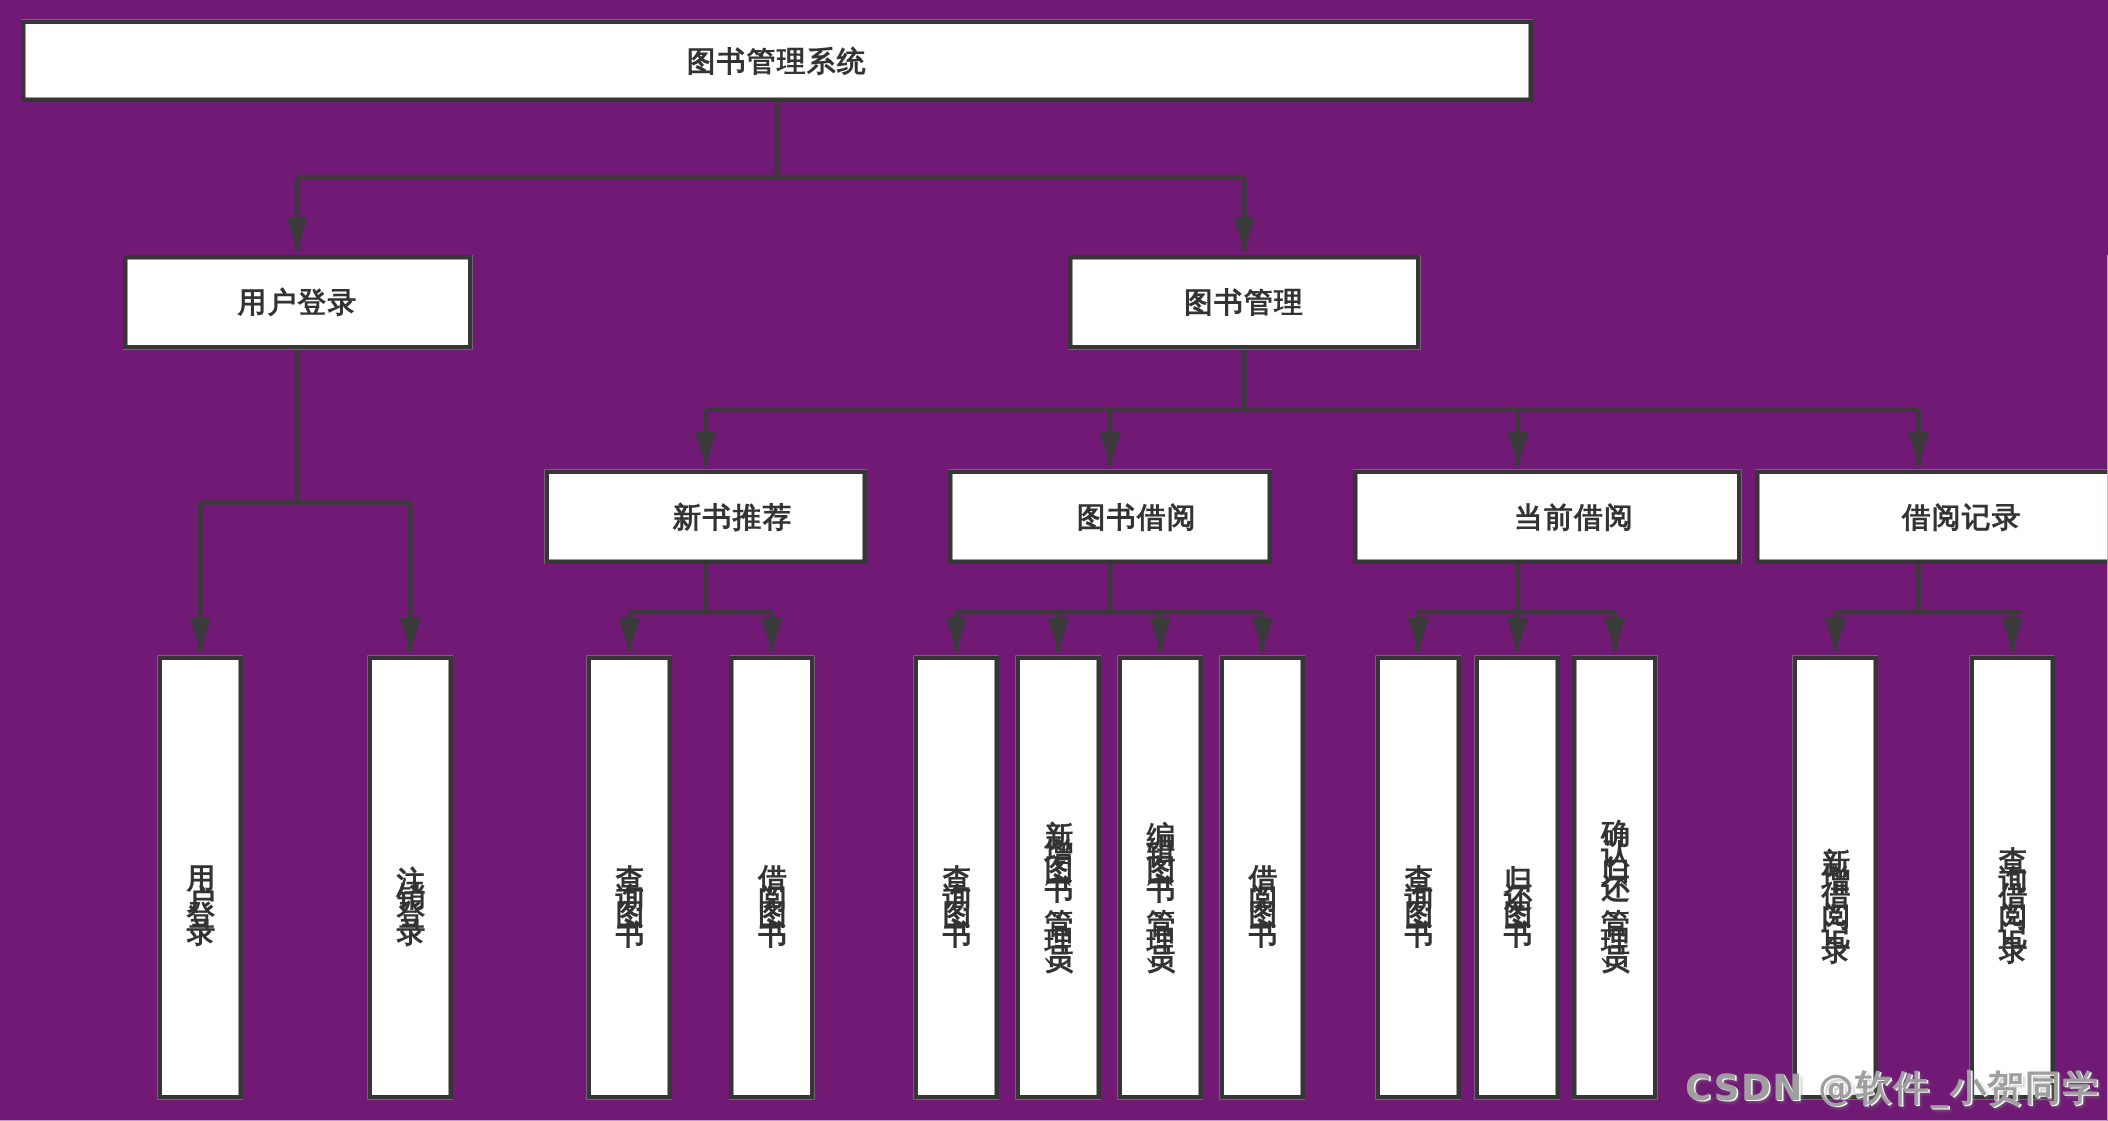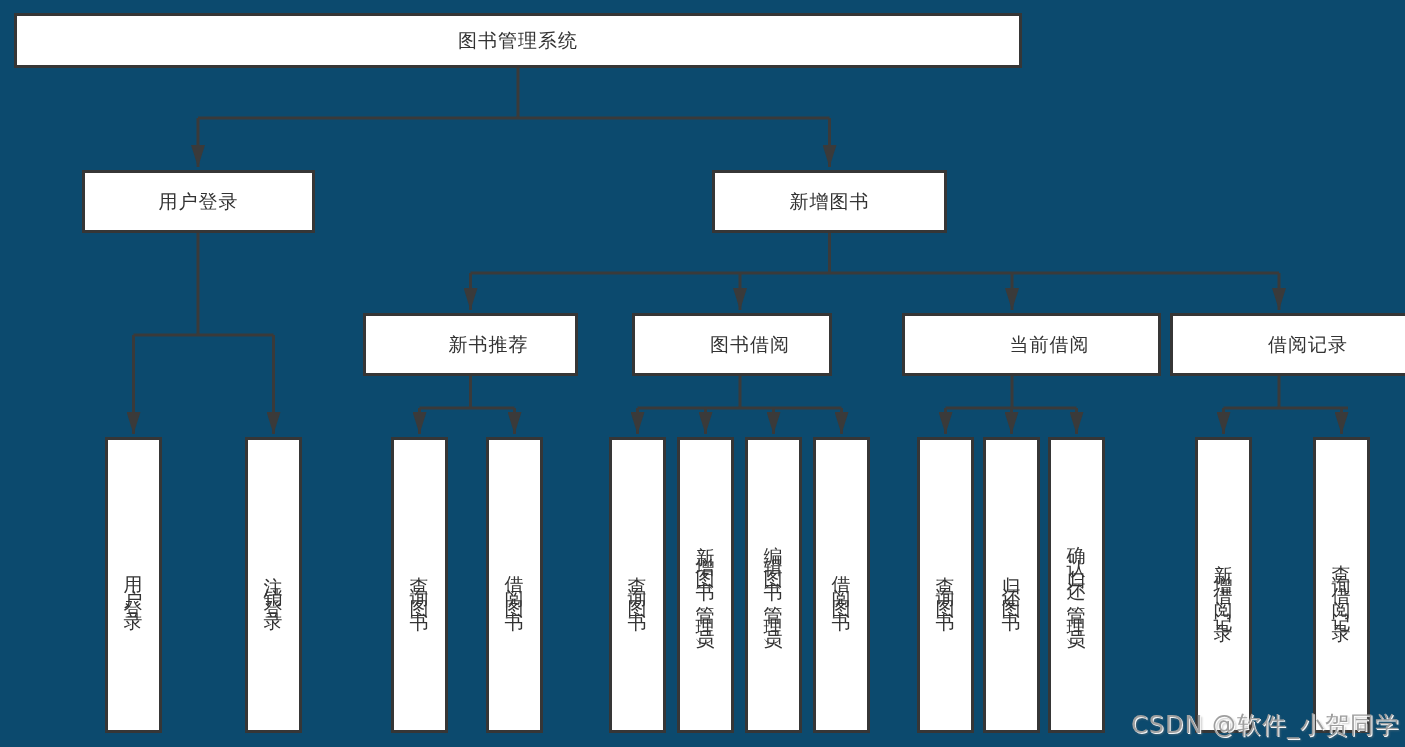--- a/index.html
+++ b/index.html
@@ -1,22 +1,23 @@
 <!DOCTYPE html>
 <html><head>
 <meta charset="utf-8">
 <style>
   html, body { margin: 0; padding: 0; background: #ffffff; }
   .stage {
     position: relative;
     width: 1405px;
     height: 747px;
-    background: #0c4a6e;
+    background: #701a75;
     font-family: "DejaVu Sans", "Liberation Sans", sans-serif;
     overflow: hidden;
+    font-weight: bold;
   }
   .connectors {
     position: absolute;
     left: 0; top: 0;
     width: 1405px; height: 747px;
     pointer-events: none;
   }
   .box {
     position: absolute;
     box-sizing: border-box;
@@ -104,24 +105,24 @@
 
       <path d="M1279,376 V408 M1223.5,408 H1348"></path>
       <line x1="1223.5" y1="408" x2="1223.5" y2="434" marker-end="url(#arrow)"></line>
       <line x1="1341.5" y1="408" x2="1341.5" y2="434" marker-end="url(#arrow)"></line>
     </g>
   </svg>
 
   <div class="box hbox root">图书管理系统</div>
 
   <div class="box hbox lvl2" style="left:82px; width:233px;">用户登录</div>
-  <div class="box hbox lvl2" style="left:712px; width:235px;">新增图书</div>
+  <div class="box hbox lvl2" style="left:712px; width:235px;">图书管理</div>
 
   <div class="box hbox lvl3" style="left:363px; width:215px;">新书推荐</div>
-  <div class="box hbox lvl3" style="left:632px; width:200px;">图书借阅</div>
+  <div class="box hbox lvl3" style="left:632px; width:216px;">图书借阅</div>
   <div class="box hbox lvl3" style="left:902px; width:259px;">当前借阅</div>
   <div class="box hbox lvl3" style="left:1170px; width:240px;">借阅记录</div>
 
   <div class="box leaf" style="left:105px;">用户登录</div>
   <div class="box leaf" style="left:245px;">注销登录</div>
 
   <div class="box leaf" style="left:391px;">查询图书</div>
   <div class="box leaf" style="left:486px;">借阅图书</div>
 
   <div class="box leaf" style="left:609px;">查询图书</div>

